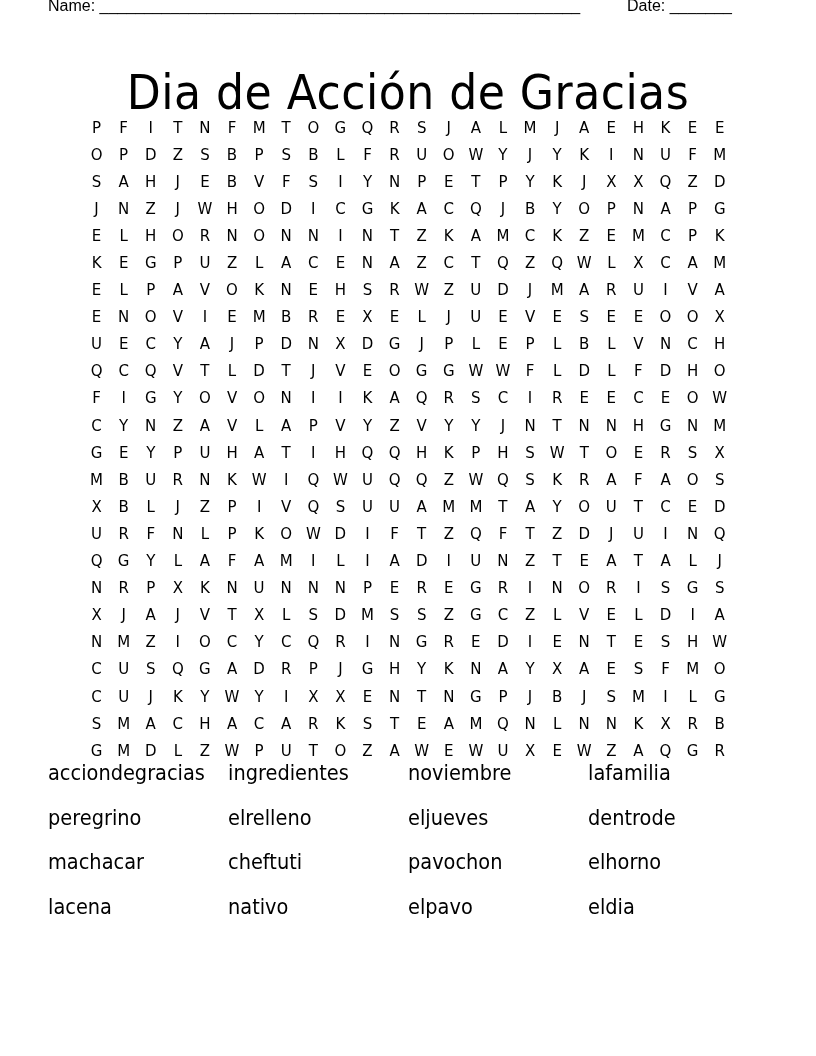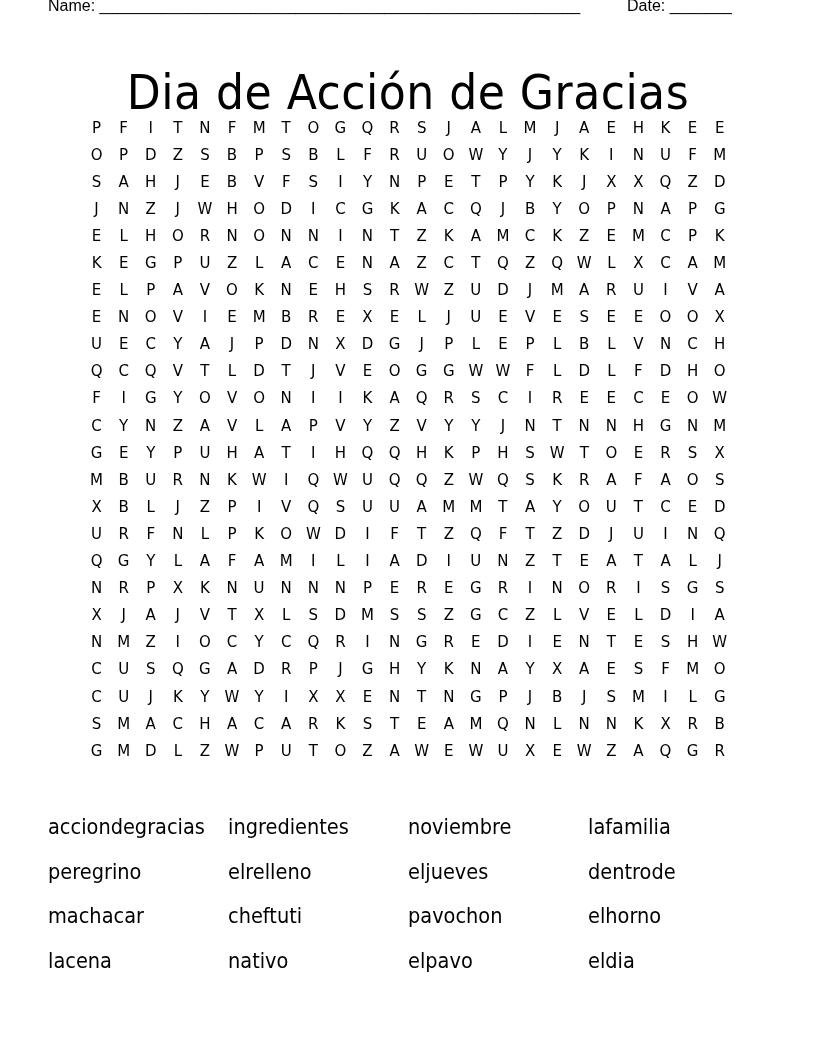--- a/index.html
+++ b/index.html
@@ -2,21 +2,21 @@
 <html><head>
   <meta charset="utf-8">
   <style>
     html, body { margin: 0; padding: 0; background: #fff; }
     body { width: 816px; height: 1056px; position: relative; overflow: hidden; color: #000; }
     .header-line { position: absolute; top: -3px; left: 48px; font-family: "Liberation Sans", sans-serif; font-size: 16px; white-space: pre; }
     .date-line { position: absolute; top: -3px; left: 627px; font-family: "Liberation Sans", sans-serif; font-size: 16px; white-space: pre; }
     .title { position: absolute; top: 32px; left: 0; width: 816px; text-align: center; font-family: "DejaVu Sans", sans-serif; font-size: 48px; font-weight: normal; letter-spacing: 0.5px; transform: scaleX(0.92); }
     .grid { position: absolute; top: 114px; left: 83px; display: grid; grid-template-columns: repeat(24, 27.1px); grid-auto-rows: 27.1px; }
     .cell { display: flex; align-items: center; justify-content: center; font-family: "DejaVu Sans", sans-serif; font-size: 15px; }
-    .words { position: absolute; top: 814px; left: 48px; display: grid; grid-template-columns: 180px 180px 180px 180px; grid-auto-rows: 44.7px; }
+    .words { position: absolute; top: 760px; left: 48px; display: grid; grid-template-columns: 180px 180px 180px 180px; grid-auto-rows: 44.7px; }
     .word { font-family: "DejaVu Sans", sans-serif; font-size: 22px; transform: scaleX(0.88); transform-origin: left center; white-space: nowrap; }
   </style>
 </head>
 <body>
 
 <div class="header-line">Name: ______________________________________________________</div>
 <div class="date-line">Date: _______</div>
 
 <h1 class="title">Dia de Acción de Gracias</h1>
 

